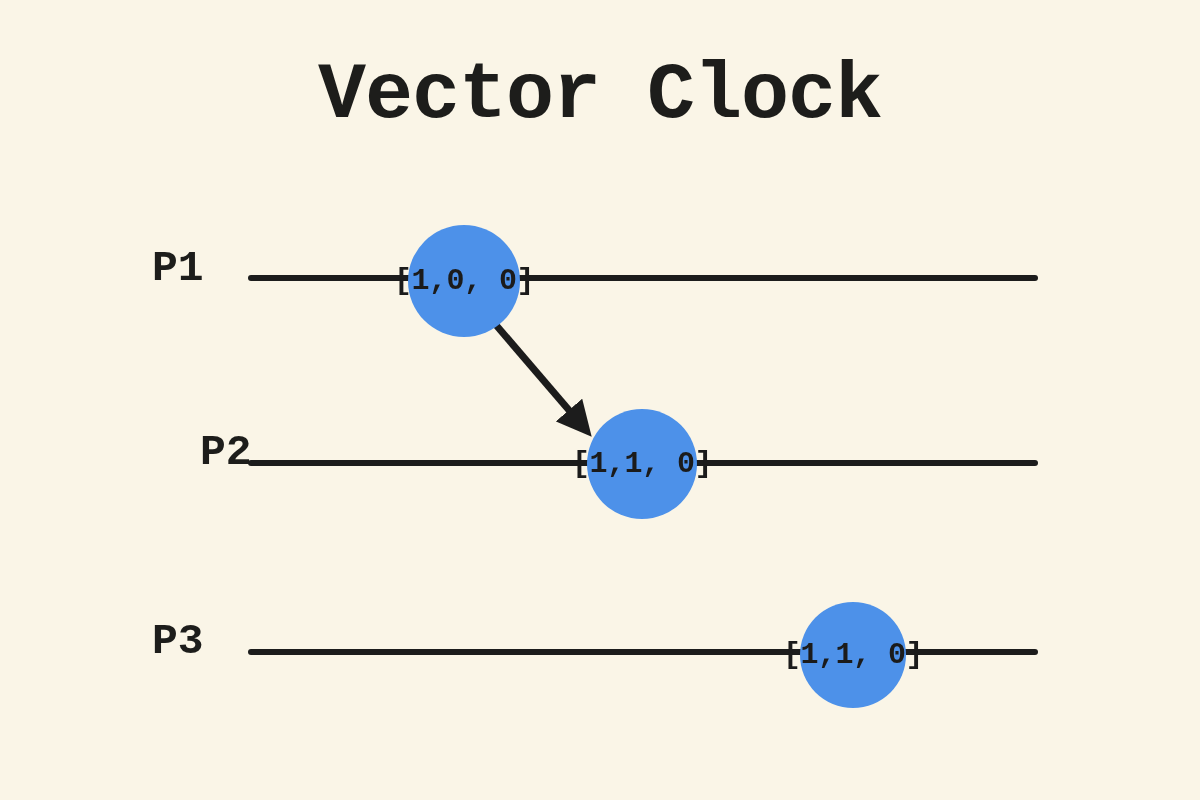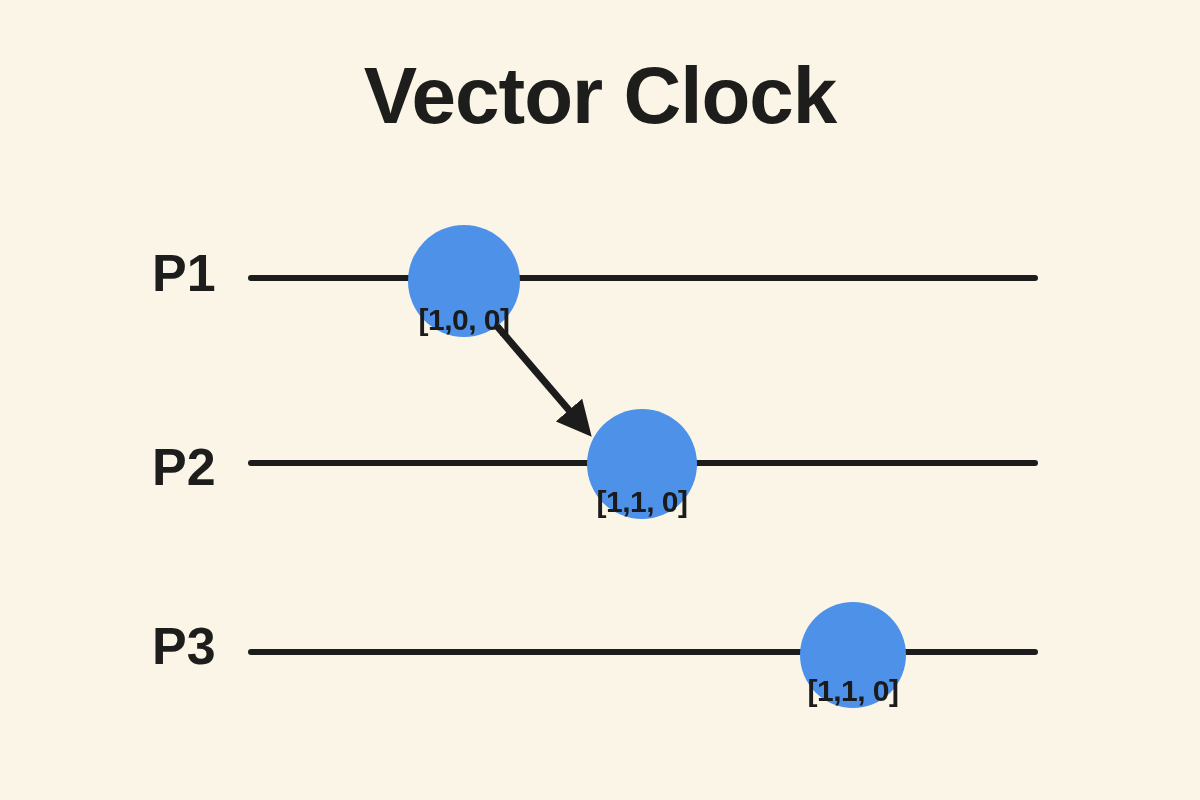--- a/index.html
+++ b/index.html
@@ -6,46 +6,46 @@
     margin: 0;
     padding: 0;
     background: #FAF5E7;
   }
   .canvas {
     position: relative;
     width: 1200px;
     height: 800px;
     background: #FAF5E7;
     overflow: hidden;
-    font-family: Liberation Sans, sans-serif;
+    font-family: Liberation Mono, monospace;
     color: #1C1C1C;
   }
   .title {
     position: absolute;
     top: 56px;
     left: 0;
     width: 100%;
     margin: 0;
     text-align: center;
     font-size: 80px;
     line-height: 1;
     font-weight: 700;
     letter-spacing: -1px;
     color: #1D1D1B;
   }
   .proc-label {
     position: absolute;
     left: 152px;
-    font-size: 52px;
+    font-size: 43px;
     line-height: 1;
     font-weight: 700;
     color: #1D1D1B;
   }
   .proc-label.p1 { top: 247px; }
-  .proc-label.p2 { top: 441px; }
+  .proc-label.p2 { top: 431px; margin-left: 48px; }
   .proc-label.p3 { top: 620px; text-align: right; }
 
   .timeline {
     position: absolute;
     left: 248px;
     width: 790px;
     height: 6px;
     border-radius: 3px;
     background: #1C1C1C;
   }
@@ -58,21 +58,21 @@
     top: 0;
     left: 0;
     width: 1200px;
     height: 800px;
     pointer-events: none;
   }
 
   .event-node {
     position: absolute;
     display: flex;
-    align-items: flex-end;
+    align-items: center;
     justify-content: center;
     border-radius: 50%;
     background: #4D91E9;
   }
   .event-node .event-value {
     font-size: 30px;
     font-weight: 700;
     color: #1B1B1B;
     letter-spacing: -0.5px;
     white-space: nowrap;

